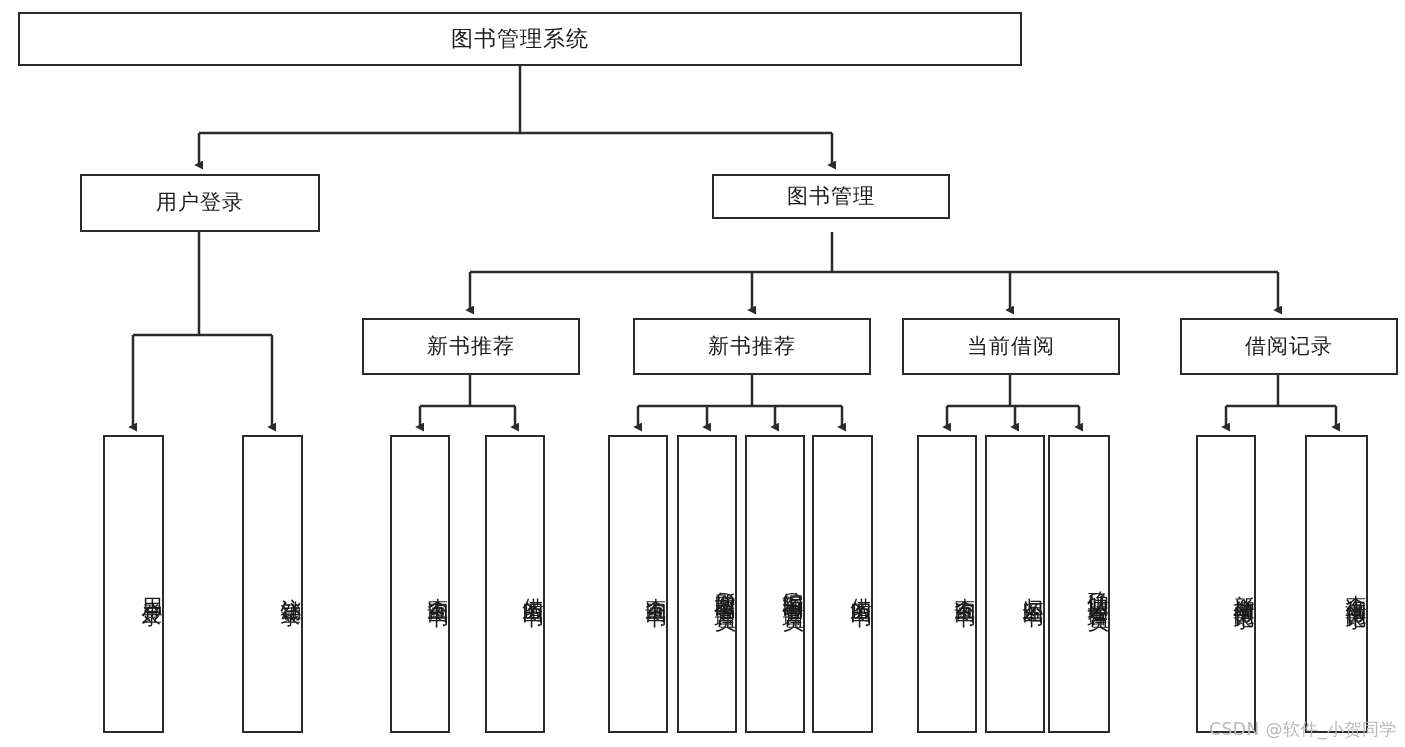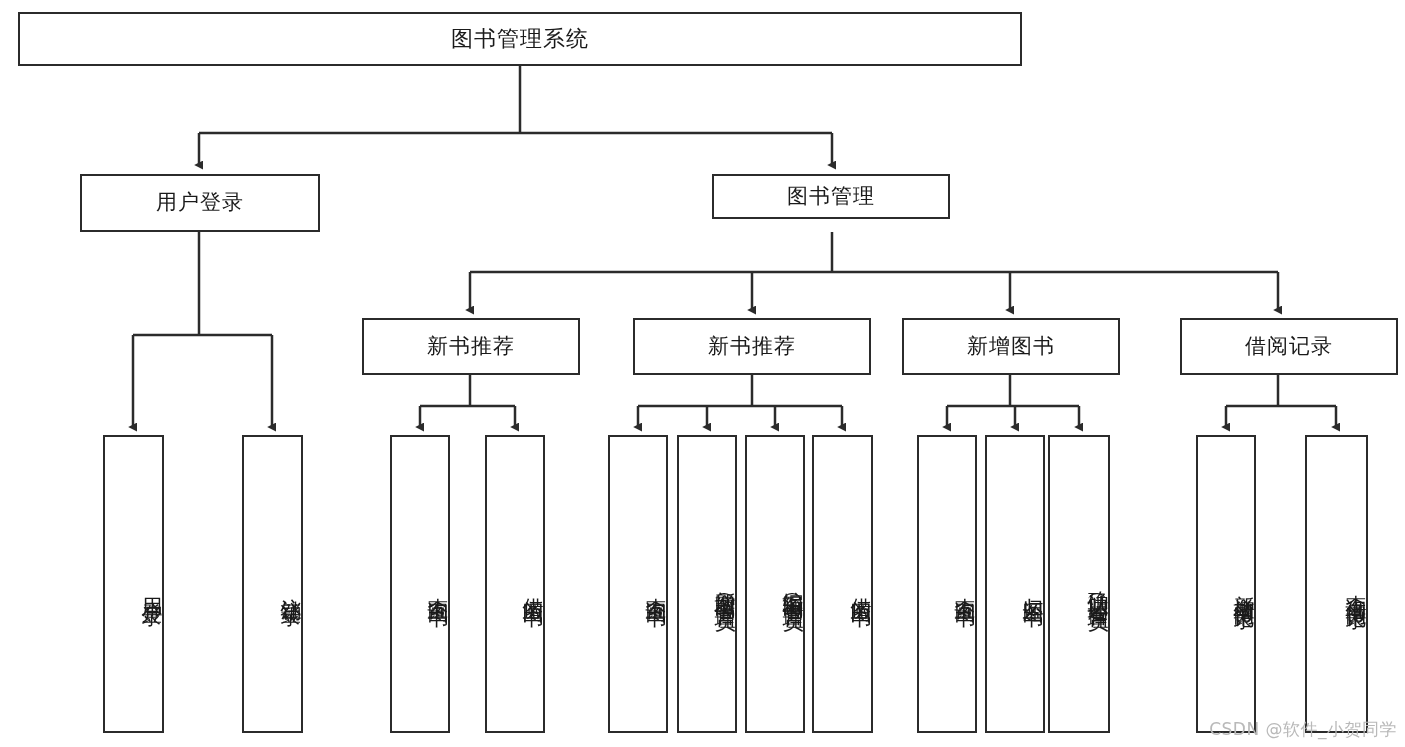--- a/index.html
+++ b/index.html
@@ -136,21 +136,21 @@
     <span>图书管理</span>
   </div>
 
   <div class="node horiz" style="left:362px; top:318px; width:218px; height:57px;">
     <span>新书推荐</span>
   </div>
   <div class="node horiz" style="left:633px; top:318px; width:238px; height:57px;">
     <span>新书推荐</span>
   </div>
   <div class="node horiz" style="left:902px; top:318px; width:218px; height:57px;">
-    <span>新增图书</span>
+    <span>当前借阅</span>
   </div>
   <div class="node horiz" style="left:1172px; top:318px; width:218px; height:57px;margin-left:8px;">
     <span>借阅记录</span>
   </div>
 
   <div class="node vert" style="left:103px; top:435px; width:61px; height:298px;">
     <span class="vtext">用户登录</span>
   </div>
   <div class="node vert" style="left:242px; top:435px; width:61px; height:298px;">
     <span class="vtext">注销登录</span>

